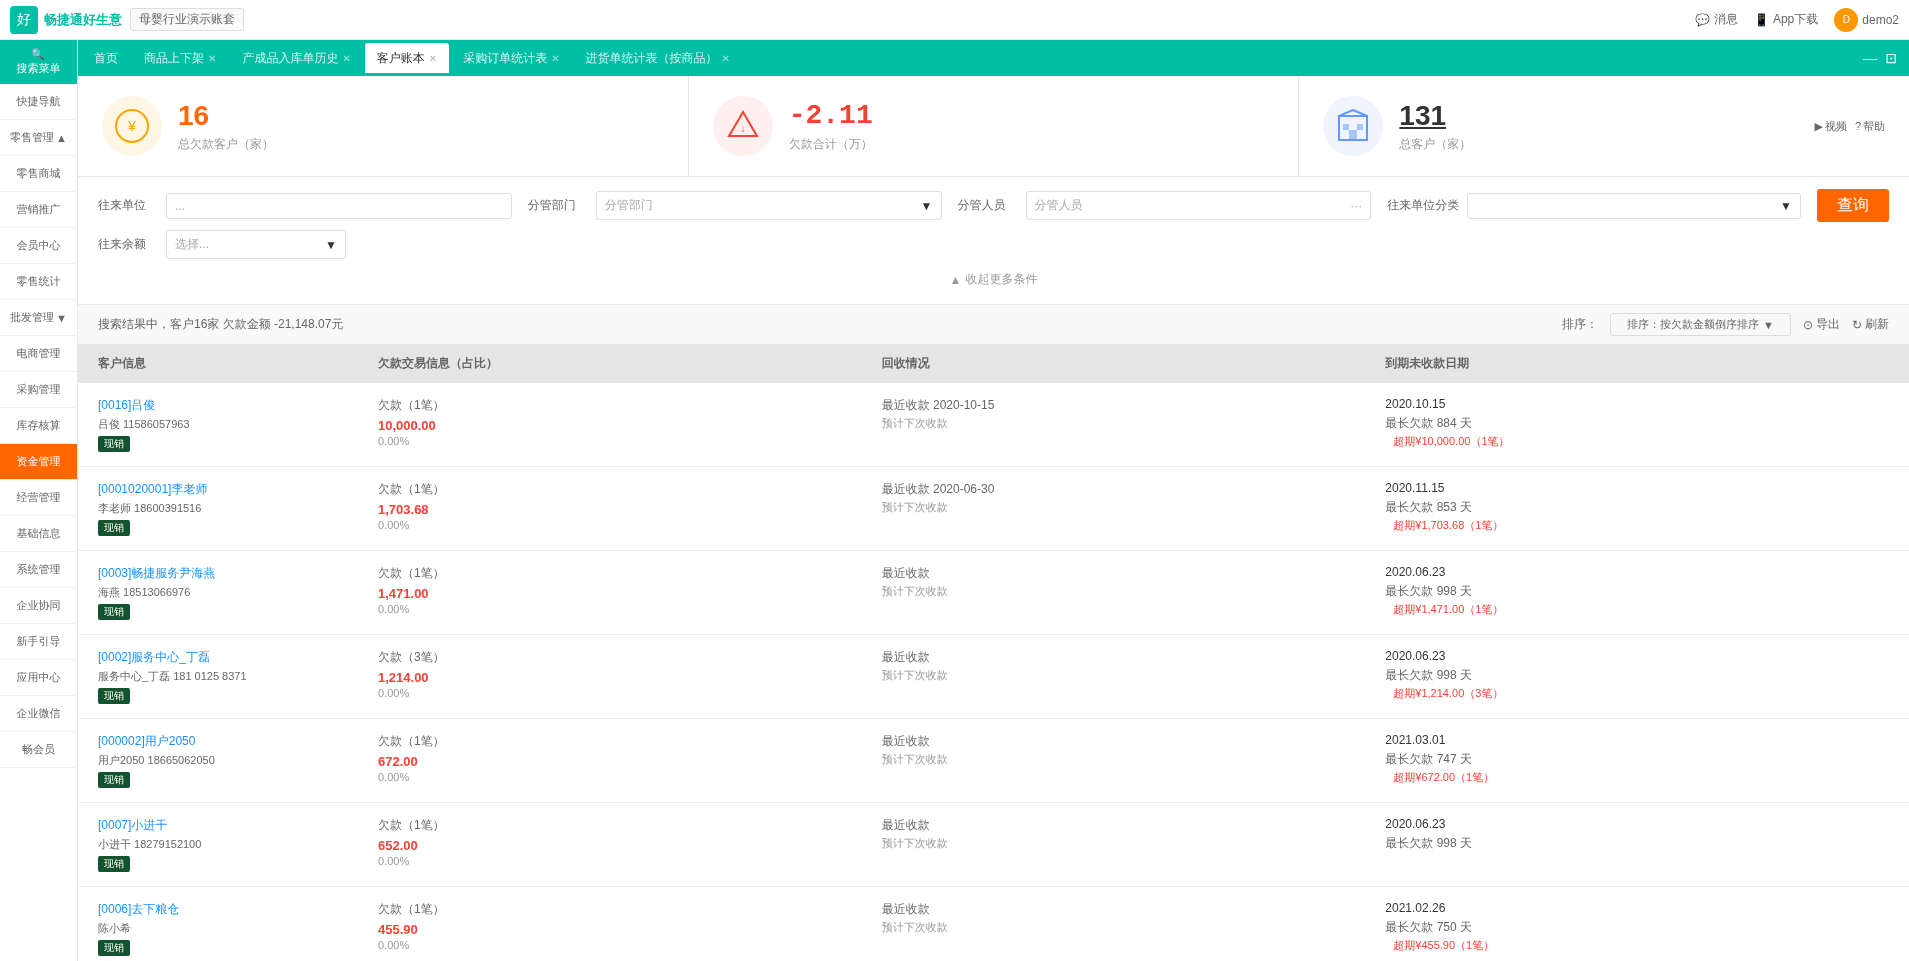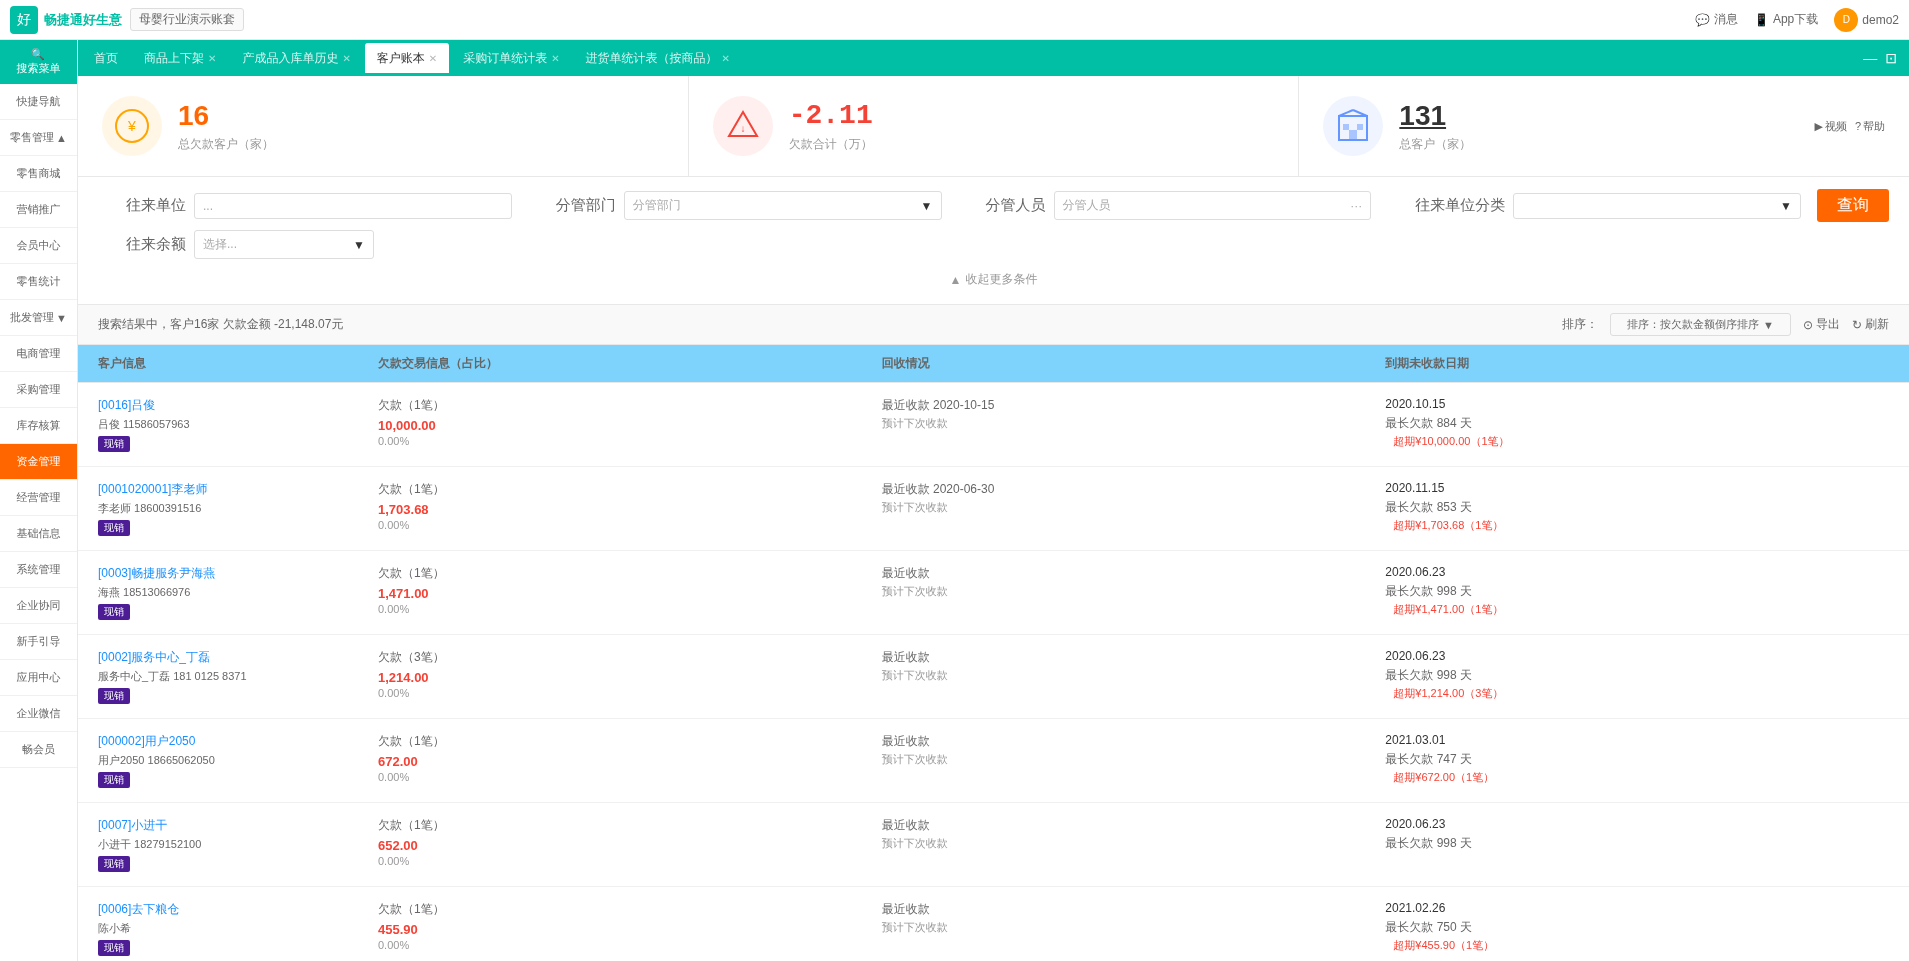--- a/index.html
+++ b/index.html
@@ -48,41 +48,41 @@
     .stat-number.red { color: #f44336; font-family: Liberation Mono, monospace; }
     .stat-number.dark { color: #333; text-decoration: underline; }
     .stat-label { font-size: 12px; color: #999; margin-top: 4px; }
     .stat-card-actions { margin-left: auto; display: flex; gap: 8px; align-items: flex-start; }
     .stat-action-btn { font-size: 11px; color: #666; cursor: pointer; display: flex; align-items: center; gap: 2px; }
     
     
     .filter-section { background: #fff; padding: 12px 20px; border-bottom: 1px solid #e8e8e8; }
     .filter-row { display: flex; gap: 16px; align-items: center; margin-bottom: 8px; flex-wrap: wrap; }
     .filter-item { display: flex; align-items: center; gap: 8px; flex: 1; min-width: 200px; }
-    .filter-label { color: #666; font-size: 15px; white-space: nowrap; min-width: 60px; margin-left: 28px; }
+    .filter-label { color: #666; font-size: 12px; white-space: nowrap; min-width: 60px; }
     .filter-input { flex: 1; border: 1px solid #ddd; border-radius: 3px; padding: 5px 8px; font-size: 12px; display: flex; align-items: center; justify-content: space-between; cursor: pointer; background: #fff; }
     .filter-select { flex: 1; border: 1px solid #ddd; border-radius: 3px; padding: 5px 8px; font-size: 12px; display: flex; align-items: center; justify-content: space-between; cursor: pointer; background: #fff; }
     .search-btn { background: #ff6600; color: white; border: none; padding: 6px 20px; border-radius: 3px; cursor: pointer; font-size: 16px; }
     .collapse-btn { display: flex; align-items: center; justify-content: center; gap: 4px; color: #999; font-size: 12px; cursor: pointer; padding: 4px; }
     
     
     .result-bar { display: flex; align-items: center; justify-content: space-between; padding: 8px 20px; background: #f9f9f9; border-bottom: 1px solid #e8e8e8; }
     .result-info { font-size: 12px; color: #666; }
     .result-actions { display: flex; gap: 12px; align-items: center; font-size: 12px; color: #666; }
     .sort-select { border: 1px solid #ddd; padding: 3px 8px; font-size: 11px; border-radius: 3px; }
     .action-link { display: flex; align-items: center; gap: 3px; cursor: pointer; color: #666; }
     
     
     .data-table { background: #fff; }
-    .table-header { display: grid; grid-template-columns: 280px 1fr 1fr 1fr; padding: 10px 20px; background: #7dd3fc; border-bottom: 1px solid #e8e8e8; font-size: 12px; color: #666; font-weight: bold; }
+    .table-header { display: grid; grid-template-columns: 280px 1fr 1fr 1fr; padding: 10px 20px; background: #e5e5e5; border-bottom: 1px solid #e8e8e8; font-size: 12px; color: #666; font-weight: bold; }
     .table-row { display: grid; grid-template-columns: 280px 1fr 1fr 1fr; padding: 14px 20px; border-bottom: 1px solid #f0f0f0; background: #fff; align-items: start; }
     .customer-info {}
     .customer-name { color: #1890ff; font-size: 12px; cursor: pointer; margin-bottom: 3px; }
     .customer-sub { color: #666; font-size: 11px; margin-bottom: 4px; }
-    .tag { display: inline-block; background: #4c1d95; color: white; font-size: 10px; padding: 1px 6px; border-radius: 2px; }
+    .tag { display: inline-block; background: #14532d; color: white; font-size: 10px; padding: 1px 6px; border-radius: 2px; }
     .debt-info { font-size: 12px; }
     .debt-count { color: #666; margin-bottom: 4px; }
     .debt-amount { color: #f44336; font-size: 13px; font-weight: bold; margin-bottom: 2px; }
     .debt-percent { color: #999; font-size: 11px; }
     .return-info { font-size: 12px; color: #666; }
     .return-row { margin-bottom: 2px; }
     .return-next { color: #999; font-size: 11px; }
     .overdue-info { font-size: 12px; }
     .overdue-date { color: #333; margin-bottom: 4px; }
     .overdue-days { color: #666; margin-bottom: 2px; }

